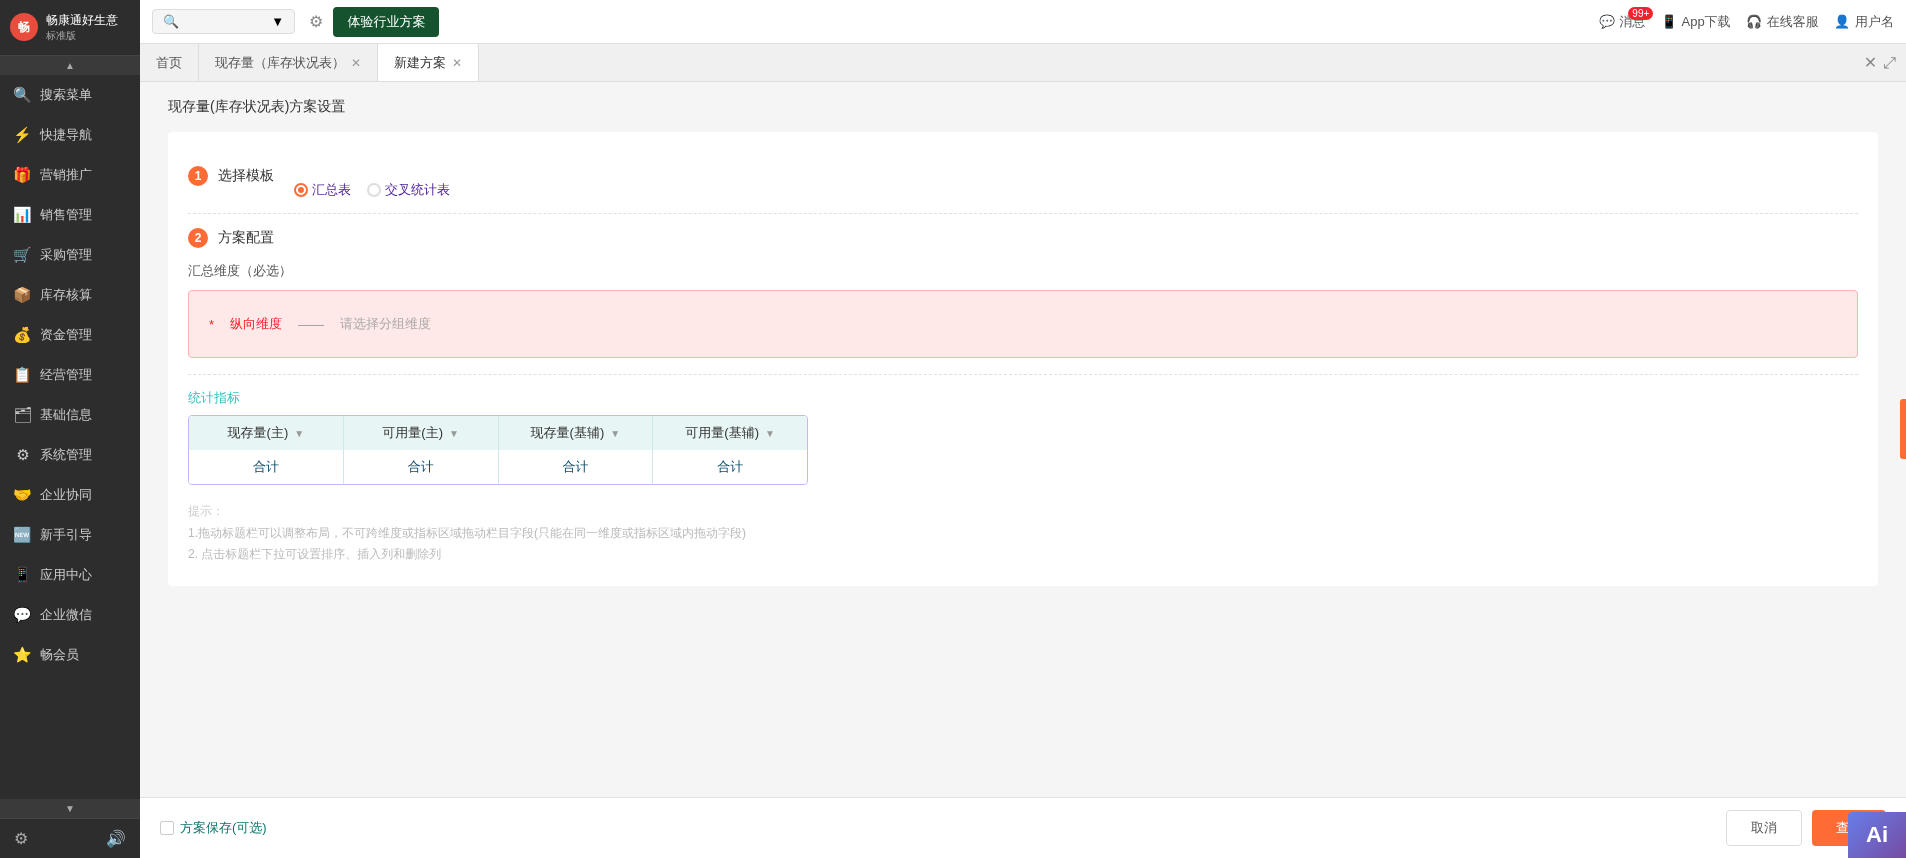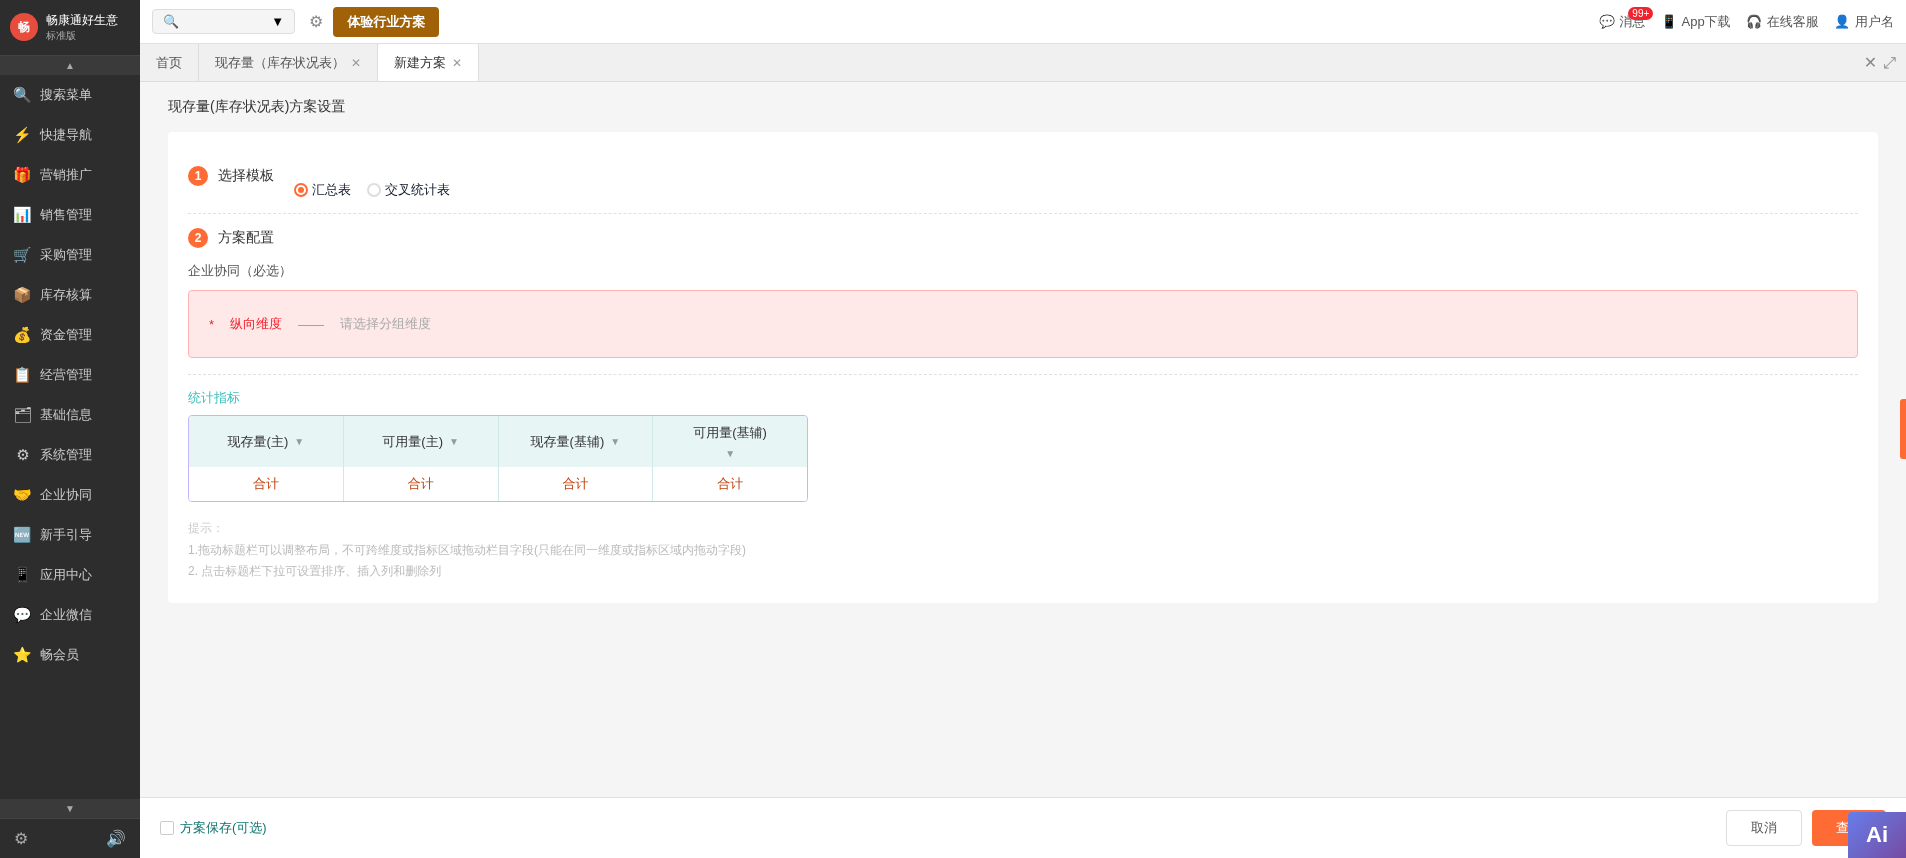--- a/index.html
+++ b/index.html
@@ -57,22 +57,22 @@
       flex-shrink: 0;
     }
     .topbar-search {
       display: flex; align-items: center; gap: 6px;
       background: #f5f5f5; border: 1px solid #ddd; border-radius: 4px;
       padding: 4px 10px; min-width: 120px;
     }
     .topbar-search input { border: none; background: transparent; outline: none; font-size: 12px; width: 80px; }
     .topbar-gear { color: #888; cursor: pointer; font-size: 16px; margin-left: 4px; }
     .topbar-btn {
-      background: #a16207; color: #fff; border: none; border-radius: 4px;
-      padding: 6px 14px; cursor: pointer; font-size: 13px; font-weight: bold;
+      background: #14532d; color: #fff; border: none; border-radius: 4px;
+      padding: 6px 14px; cursor: pointer; font-size: 13px;
     }
     .topbar-right { margin-left: auto; display: flex; align-items: center; gap: 16px; }
     .topbar-badge { position: relative; cursor: pointer; display: flex; align-items: center; gap: 4px; color: #555; font-size: 13px; }
     .badge-count {
       background: #f5222d; color: #fff; border-radius: 8px; font-size: 10px;
       padding: 1px 4px; position: absolute; top: -6px; right: -8px;
     }
     .topbar-user { color: #555; font-size: 13px; cursor: pointer; display: flex; align-items: center; gap: 4px; }
 
     
@@ -102,21 +102,21 @@
 
     
     .step-row { display: flex; align-items: center; gap: 10px; margin-bottom: 14px; }
     .step-num {
       width: 20px; height: 20px; background: #ff6b35; color: #fff; border-radius: 50%;
       display: flex; align-items: center; justify-content: center; font-size: 12px; font-weight: bold;
       flex-shrink: 0;
     }
     .step-title { font-size: 14px; color: #333; font-weight: 500; }
     .radio-group { display: flex; align-items: center; gap: 16px; margin-left: 10px; }
-    .radio-item { display: flex; align-items: center; gap: 4px; cursor: pointer; font-size: 13px; color: #0f172a; margin-top: 29px; }
+    .radio-item { display: flex; align-items: center; gap: 4px; cursor: pointer; font-size: 13px; color: #4c1d95; margin-top: 29px; }
     .radio-circle {
       width: 14px; height: 14px; border-radius: 50%; border: 2px solid #ddd;
       display: flex; align-items: center; justify-content: center;
     }
     .radio-circle.checked { border-color: #ff6b35; }
     .radio-circle.checked::after { content: ''; width: 6px; height: 6px; background: #ff6b35; border-radius: 50%; }
 
     .divider { border: none; border-top: 1px dashed #e0e0e0; margin: 14px 0; }
 
     
@@ -151,26 +151,26 @@
     }
 
     
     .stats-section-title { color: #3dbfbf; font-size: 13px; margin-bottom: 8px; font-weight: 500; }
     .stats-table { border: 1px solid #c4b5fd; border-radius: 4px; overflow: hidden; width: 620px; }
     .stats-table-header { display: flex; background: #e8f5f5; }
     .stats-col {
       flex: 1; padding: 8px 12px; display: flex; align-items: center; justify-content: center;
       gap: 6px; border-right: 1px solid #d0e8e8; font-size: 13px; color: #333;
     }
-    .stats-col:last-child { border-right: none; flex-direction: column; }
+    .stats-col:last-child { border-right: none; }
     .stats-col-chevron { color: #999; font-size: 10px; cursor: pointer; }
     .stats-table-body { display: flex; background: #fff; }
     .stats-cell {
       flex: 1; padding: 8px 12px; text-align: center; border-right: 1px solid #d0e8e8;
-      font-size: 13px; color: #c2410c;
+      font-size: 13px; color: #0c4a6e;
     }
     .stats-cell:last-child { border-right: none; }
 
     
     .tips-section { margin-top: 16px; color: #bbb; font-size: 12px; line-height: 1.8; }
     .tips-title { color: #ccc; }
 
     
     .bottom-bar {
       background: #fff; border-top: 1px solid #e0e0e0; padding: 12px 20px;
@@ -355,21 +355,21 @@
         </div>
       </div>
 
       <hr class="divider">
 
       <div class="step-row">
         <div class="step-num">2</div>
         <div class="step-title">方案配置</div>
       </div>
 
-      <div class="section-label">企业协同（必选）</div>
+      <div class="section-label">汇总维度（必选）</div>
 
       <div class="dimension-box">
         <span class="dim-label required-star">*</span>
         <span class="dim-label">纵向维度</span>
         <span class="dim-dash">——</span>
         <span class="dim-placeholder">请选择分组维度</span>
       </div>
 
 
       <hr class="divider">

